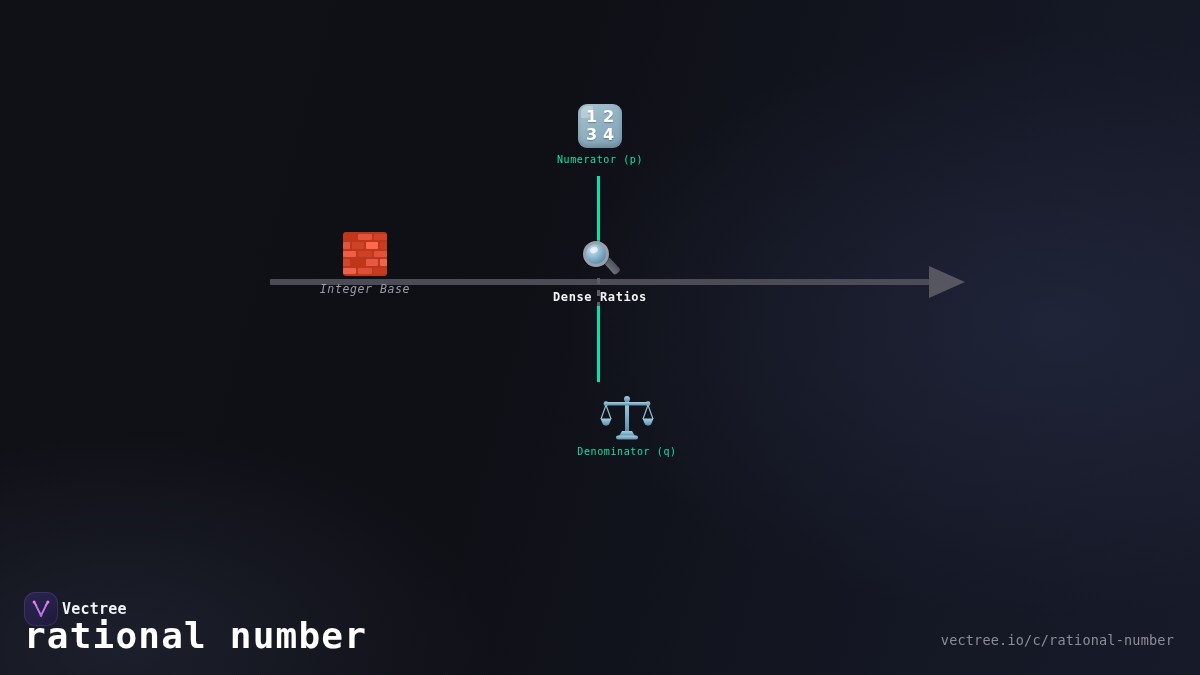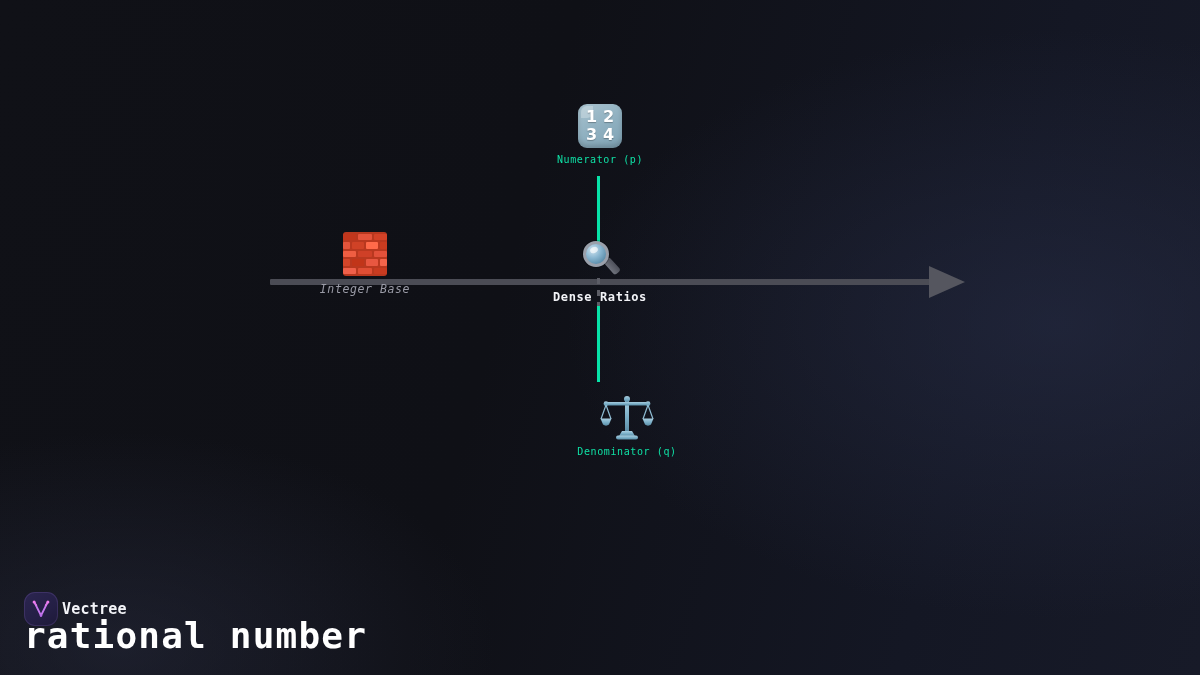--- a/index.html
+++ b/index.html
@@ -352,15 +352,16 @@
           <path d="M5.5 6.5 L3.2 3.2" stroke="#e07ae8" stroke-width="1.5" stroke-linecap="round"></path>
           <path d="M14.5 6.5 L16.8 3.2" stroke="#e07ae8" stroke-width="1.5" stroke-linecap="round"></path>
           <circle cx="3.1" cy="3.1" r="1.5" fill="#ef7df0"></circle>
           <circle cx="16.9" cy="3.1" r="1.5" fill="#ef7df0"></circle>
           <circle cx="10" cy="16.6" r="1.3" fill="#b768e8"></circle>
         </svg>
       </div>
       <div class="brand-name">Vectree</div>
     </div>
     <div class="page-title">rational number</div>
+    <div class="footer-url">vectree.io/c/rational-number</div>
   </div>
 
 </div>
 
 </body></html>

